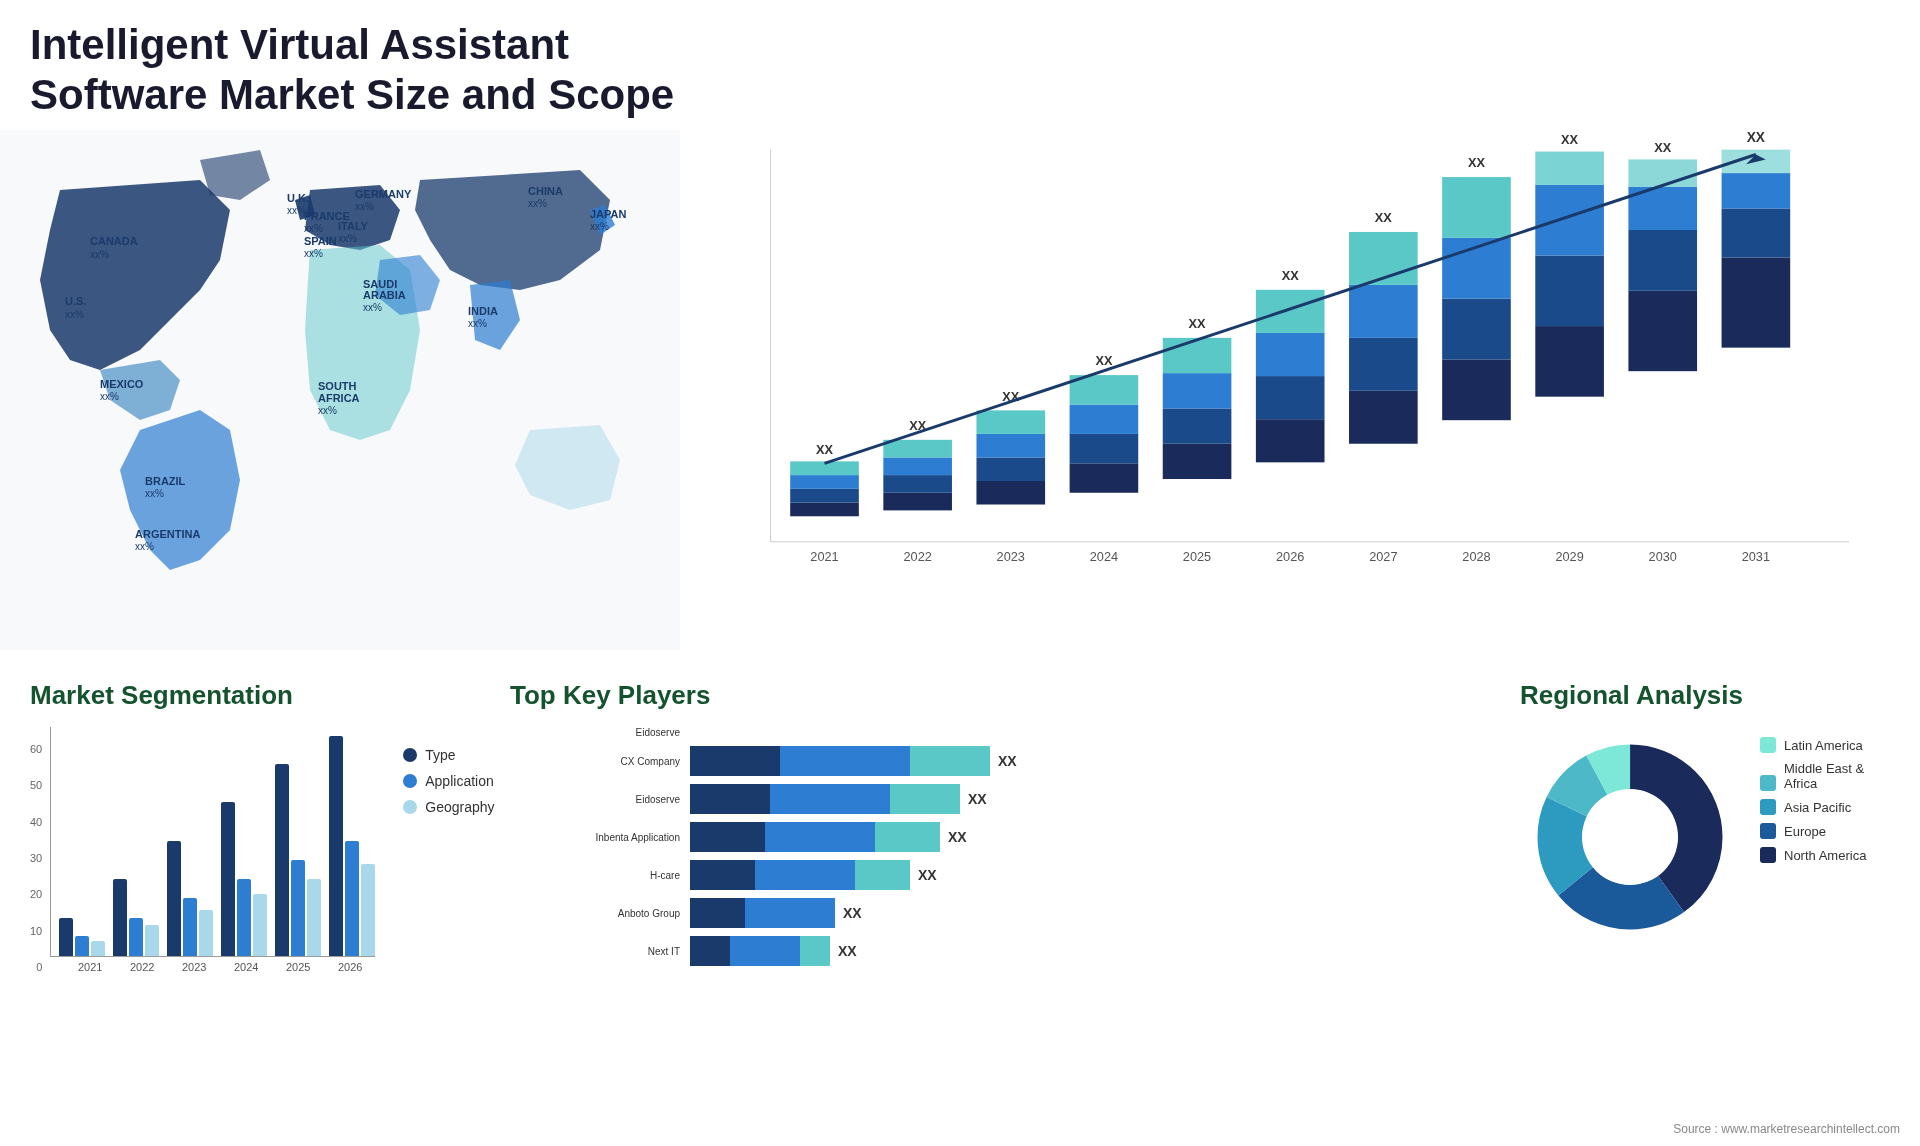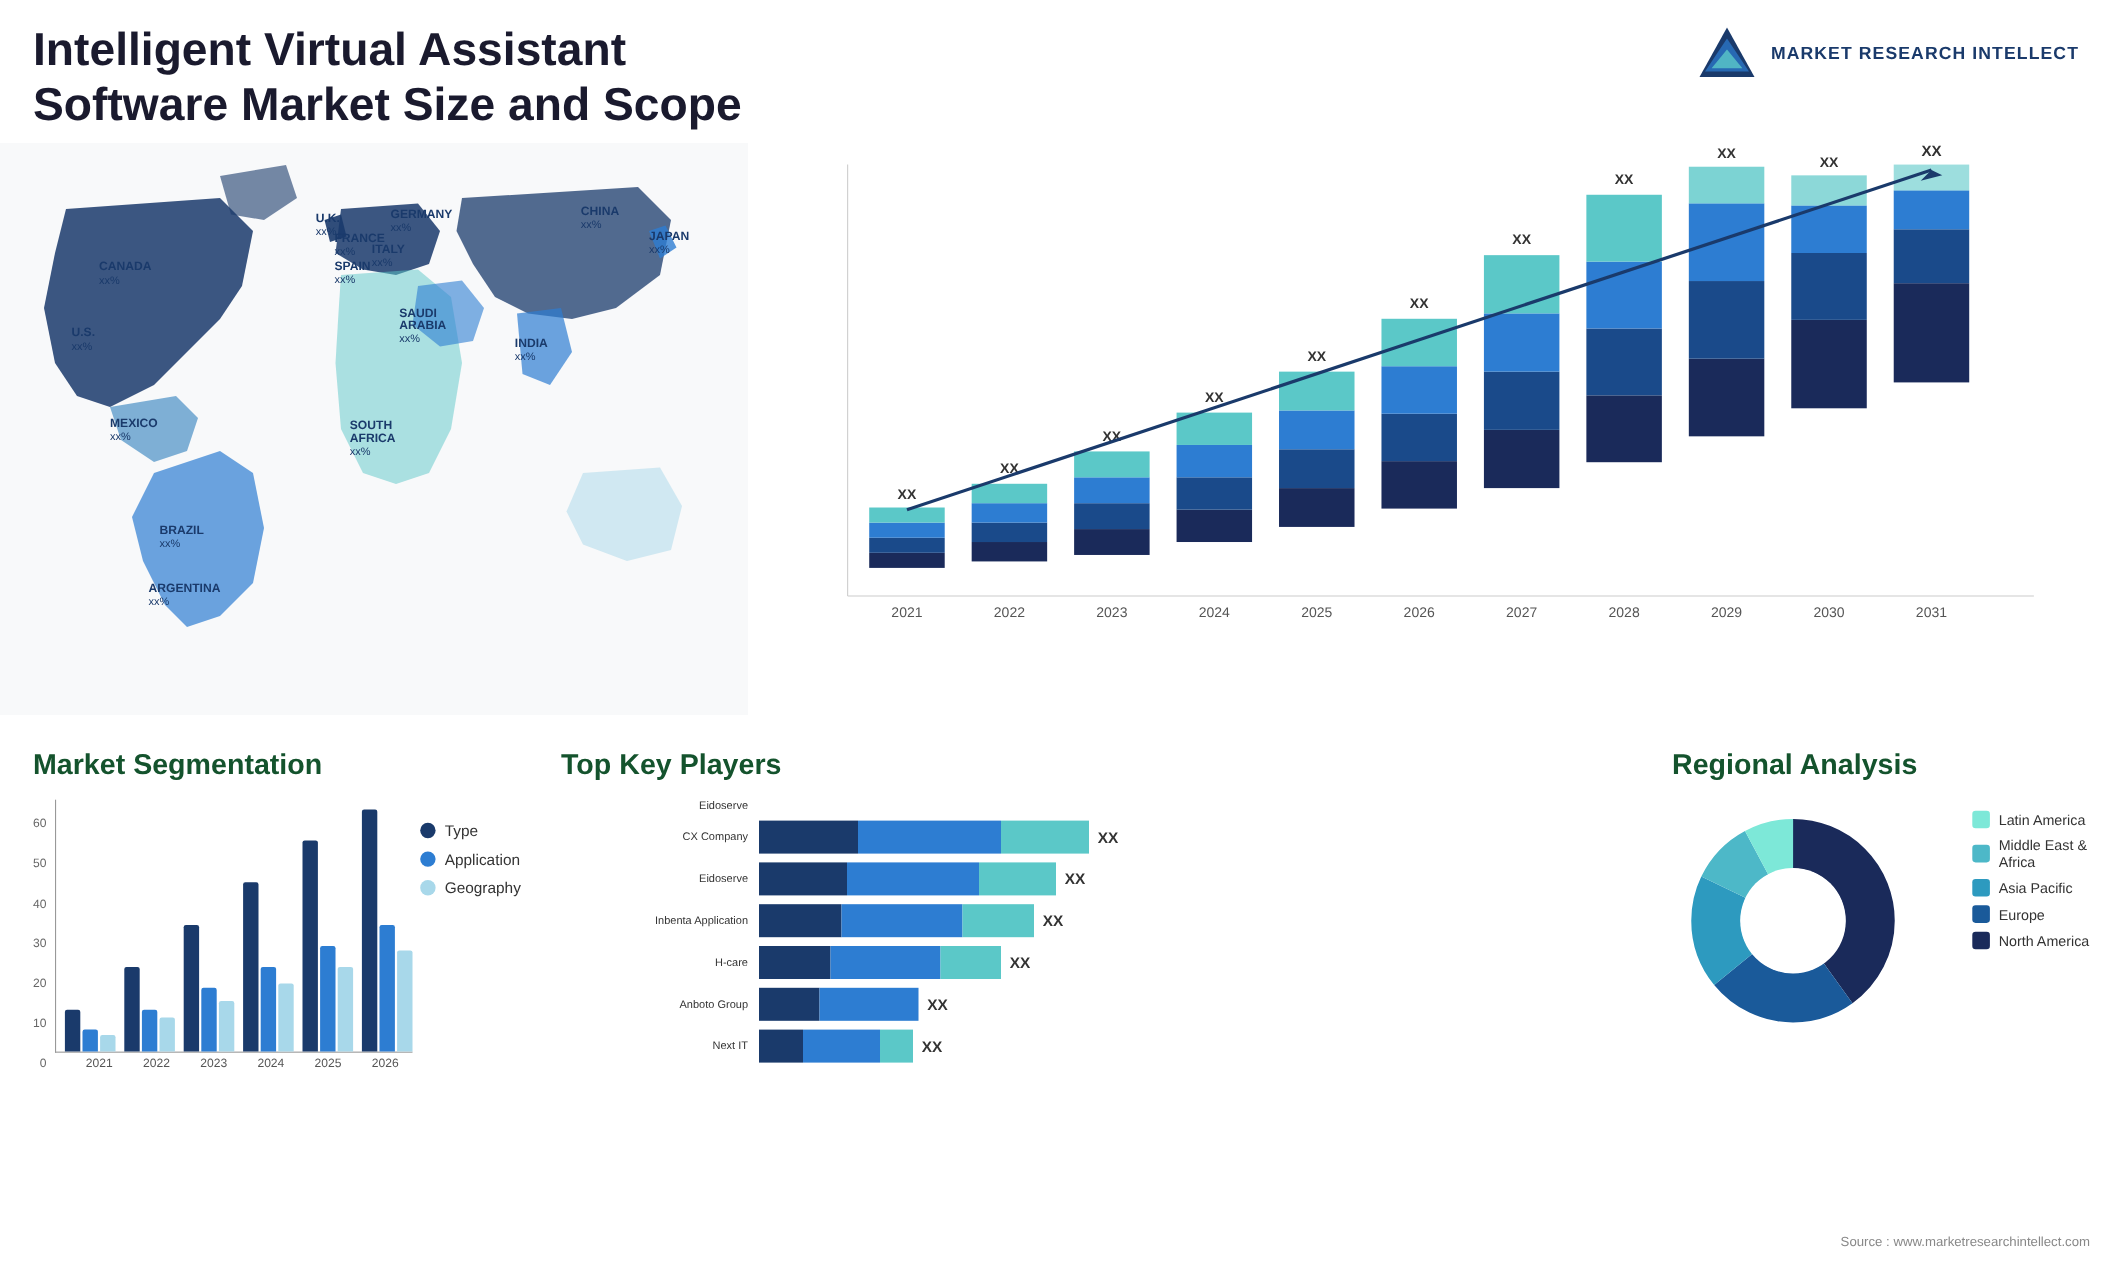--- a/index.html
+++ b/index.html
@@ -93,21 +93,21 @@
 
     .section-title {
       font-size: 26px;
       font-weight: 700;
       color: #14532d;
       margin-bottom: 16px;
     }
 
     .seg-chart-area {
       display: flex;
-      gap: 7px;
+      gap: 28px;
       align-items: flex-start;
     }
 
     .seg-bars-container {
       display: flex;
       align-items: flex-end;
       gap: 8px;
       height: 230px;
       border-left: 1px solid #999;
       border-bottom: 1px solid #999;
@@ -231,25 +231,24 @@
 
     .regional-legend {
       display: flex;
       flex-direction: column;
       gap: 8px;
       margin-top: 10px;
     }
 
     .reg-legend-item {
       display: flex;
-      align-items: center;
+      align-items: flex-end;
       gap: 8px;
       font-size: 13px;
       color: #333;
-      margin-left: 33px;
     }
 
     .reg-legend-color {
       width: 16px;
       height: 16px;
       border-radius: 3px;
       flex-shrink: 0;
     }
 
     .source-text {
@@ -285,30 +284,20 @@
     }
   </style>
 </head>
 <body>
 
 <div class="header">
   <div class="title-block">
     <div class="main-title">
       Intelligent Virtual Assistant Software Market Size and Scope
     </div>
-  </div>
-  <div class="logo-block">
-    <svg class="logo-icon" viewBox="0 0 60 60">
-      <polygon points="30,5 55,50 5,50" fill="#1a3a6b"></polygon>
-      <polygon points="30,15 50,45 10,45" fill="#2d7dd2" opacity="0.7"></polygon>
-      <polygon points="30,25 44,42 16,42" fill="#5bc8c8" opacity="0.8"></polygon>
-    </svg>
-    <div class="logo-text">MARKET
-RESEARCH
-INTELLECT</div>
   </div>
 </div>
 
 <div class="map-section">
   <svg class="map-svg" viewBox="0 0 680 520">
 
     <rect width="680" height="520" fill="#f8f9fa"></rect>
 
     <path d="M60,60 L200,50 L230,80 L220,130 L200,160 L180,180 L160,200 L140,220 L100,240 L70,230 L50,200 L40,150 L50,100 Z" fill="#1a3a6b" opacity="0.85"></path>
 

